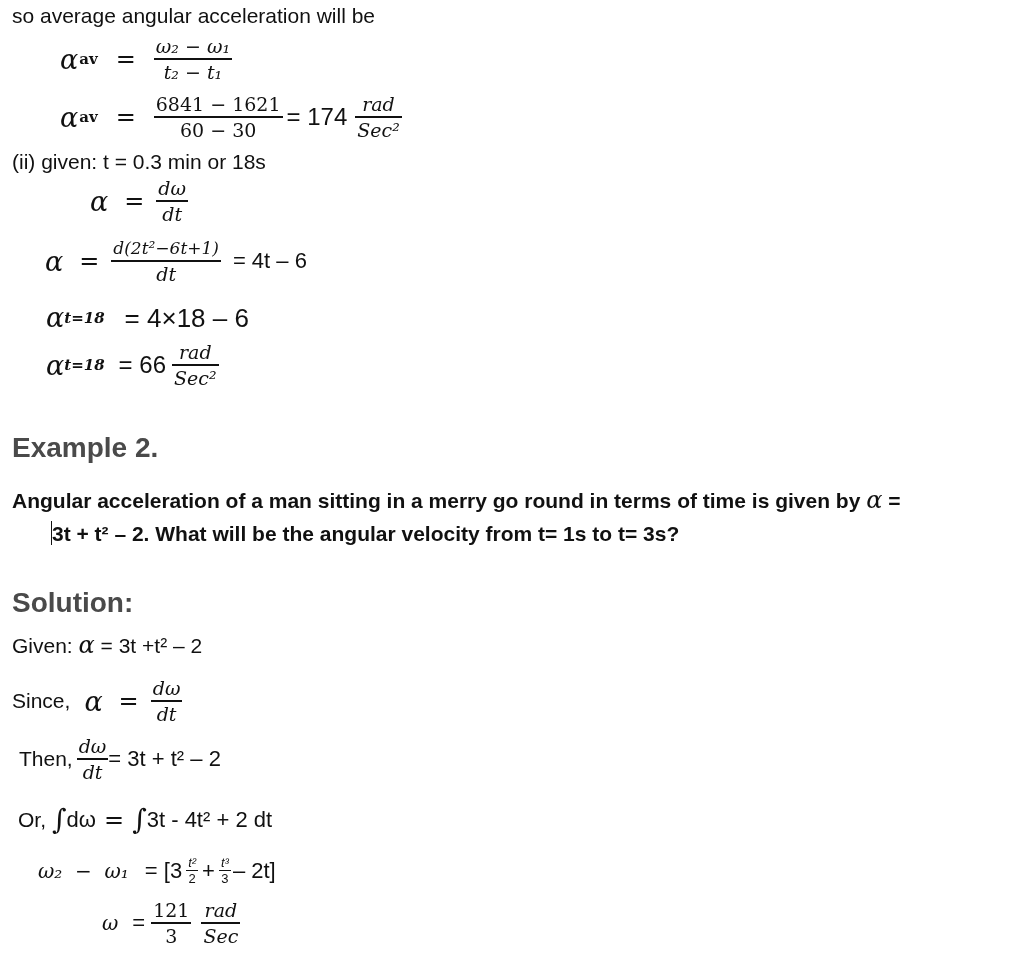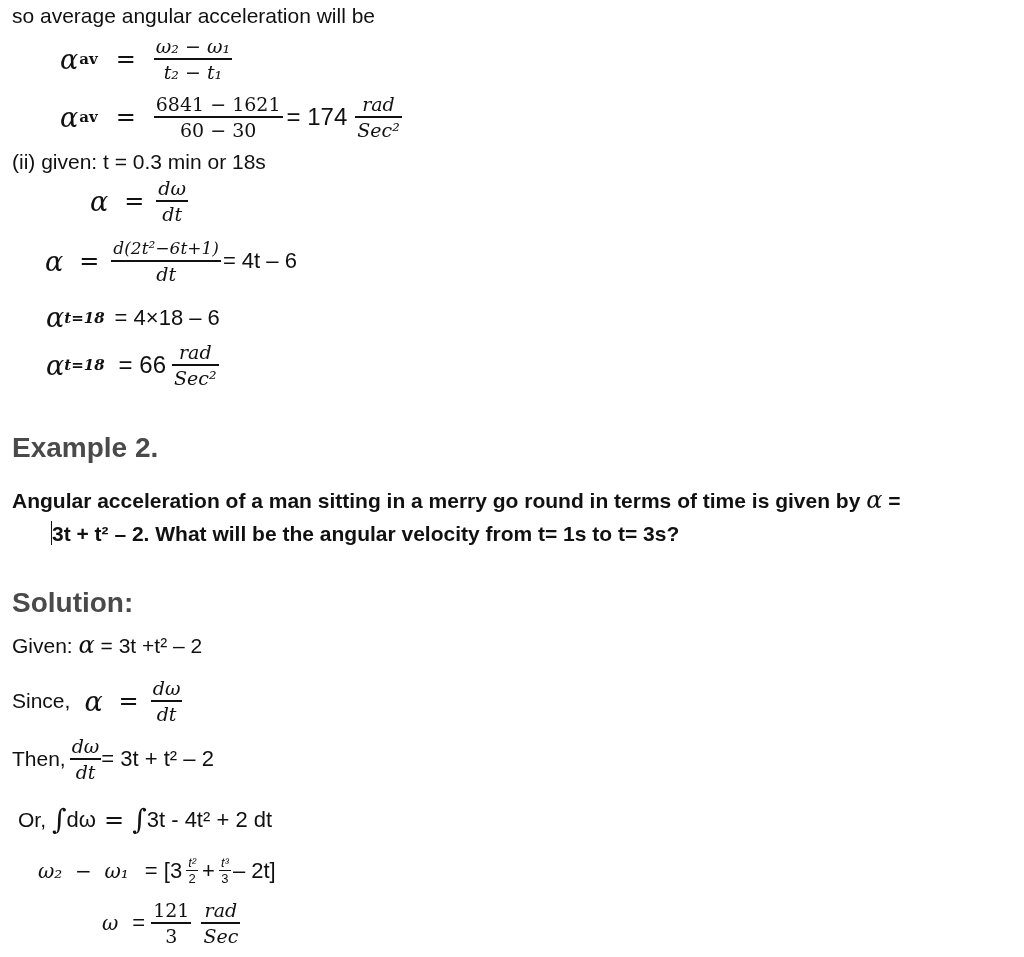--- a/index.html
+++ b/index.html
@@ -73,27 +73,27 @@
 </div>
 
 <div class="abs row" style="left:45px; top:236px;">
   <span class="alpha">α</span>
   <span class="eq" style="margin:0 12px 0 16px;">=</span>
   <span class="frac">
     <span class="num fi" style="font-size:17px;">d(2t²−6t+1)</span>
     <span class="bar"></span>
     <span class="den fi">dt</span>
   </span>
-  <span class="txt" style="font-size:22px; margin-left:2px;">= 4t – 6</span>
+  <span class="txt" style="font-size:22px; margin-left:12px;">= 4t – 6</span>
 </div>
 
 <div class="abs row" style="left:46px; top:302px;">
   <span class="alpha">α</span>
     <span class="subi">t=18</span>
-  <span class="txt" style="font-size:22px; margin-left:10px;">= 4×18 – 6</span>
+  <span class="txt" style="font-size:26px; margin-left:20px;">= 4×18 – 6</span>
 </div>
 
 <div class="abs row" style="left:46px; top:340px;">
   <span class="alpha">α</span>
     <span class="subi">t=18</span>
   <span class="txt" style="font-size:24px; margin:0 6px 0 14px;">= 66</span>
   <span class="frac">
     <span class="num fi">rad</span>
     <span class="bar"></span>
     <span class="den fi">Sec²</span>
@@ -121,21 +121,21 @@
   <span class="txt">Since,</span>
   <span class="alpha" style="margin-left:14px;">α</span>
   <span class="eq" style="margin:0 12px 0 16px;">=</span>
   <span class="frac">
     <span class="num fi">dω</span>
     <span class="bar"></span>
     <span class="den fi">dt</span>
   </span>
 </div>
 
-<div class="abs row" style="left:12px; top:734px;">
+<div class="abs row" style="left:19px; top:734px;">
   <span class="txt" style="margin-right:4px;">Then,</span>
   <span class="frac">
     <span class="num fi">dω</span>
     <span class="bar"></span>
     <span class="den fi">dt</span>
   </span>
   <span class="txt" style="font-size:22px;">= 3t + t² – 2</span>
 </div>
 
 <div class="abs row" style="left:18px; top:803px;">

